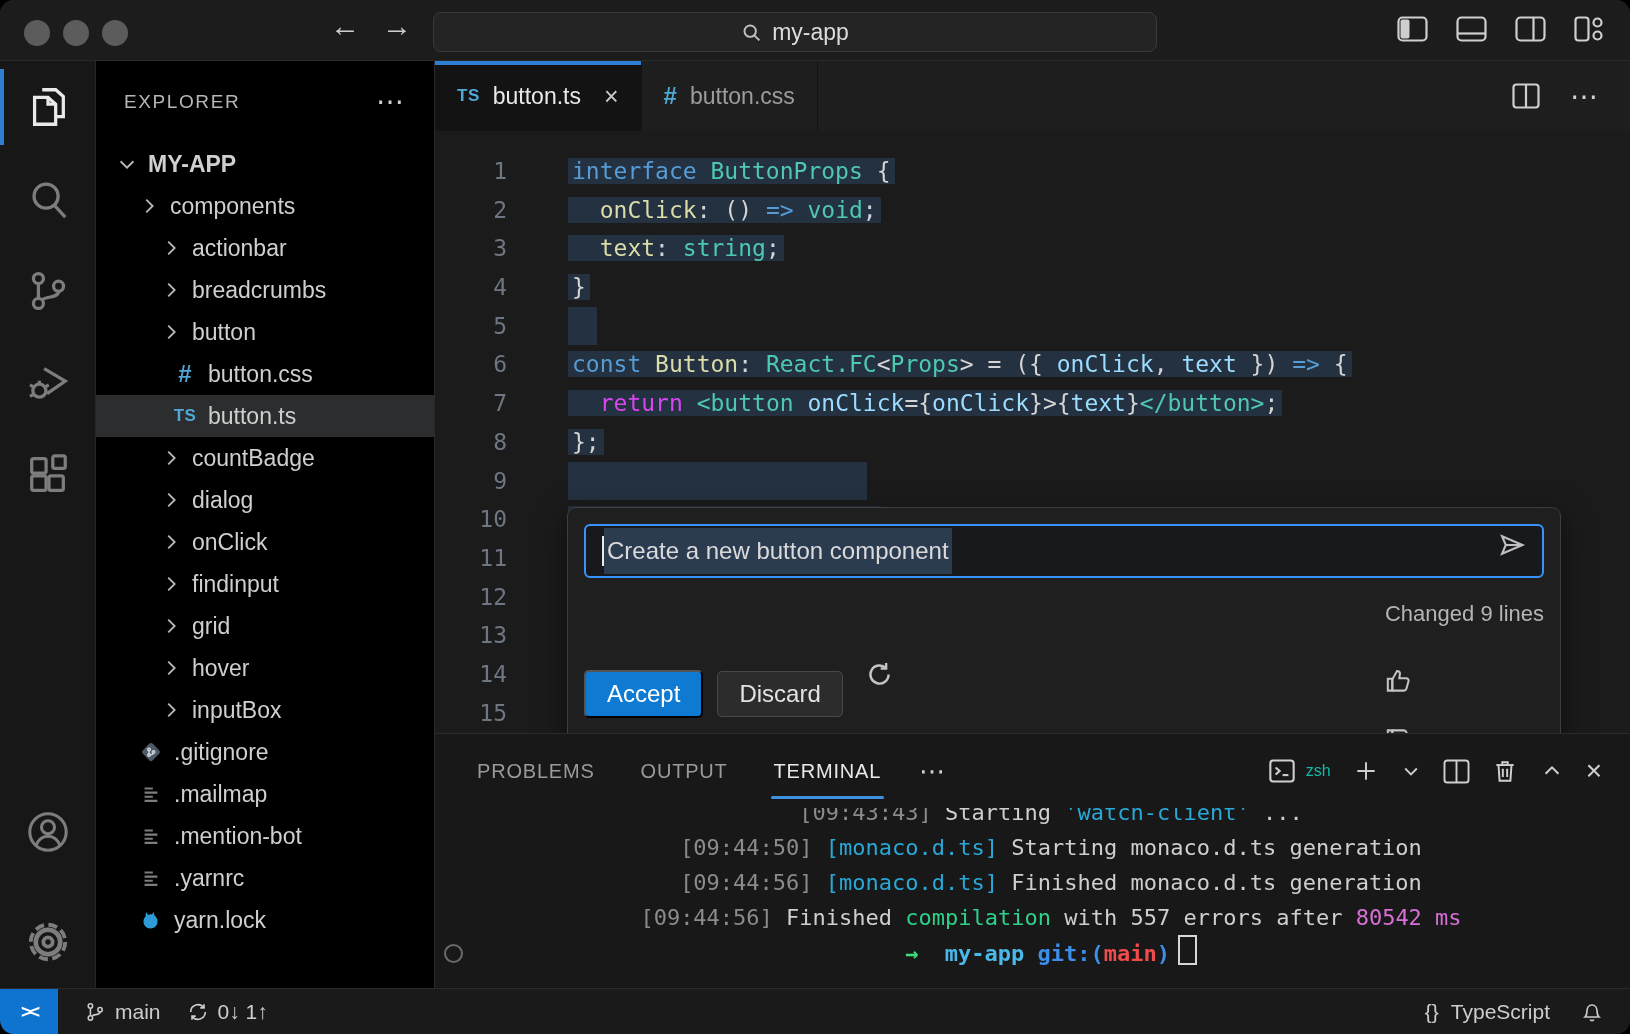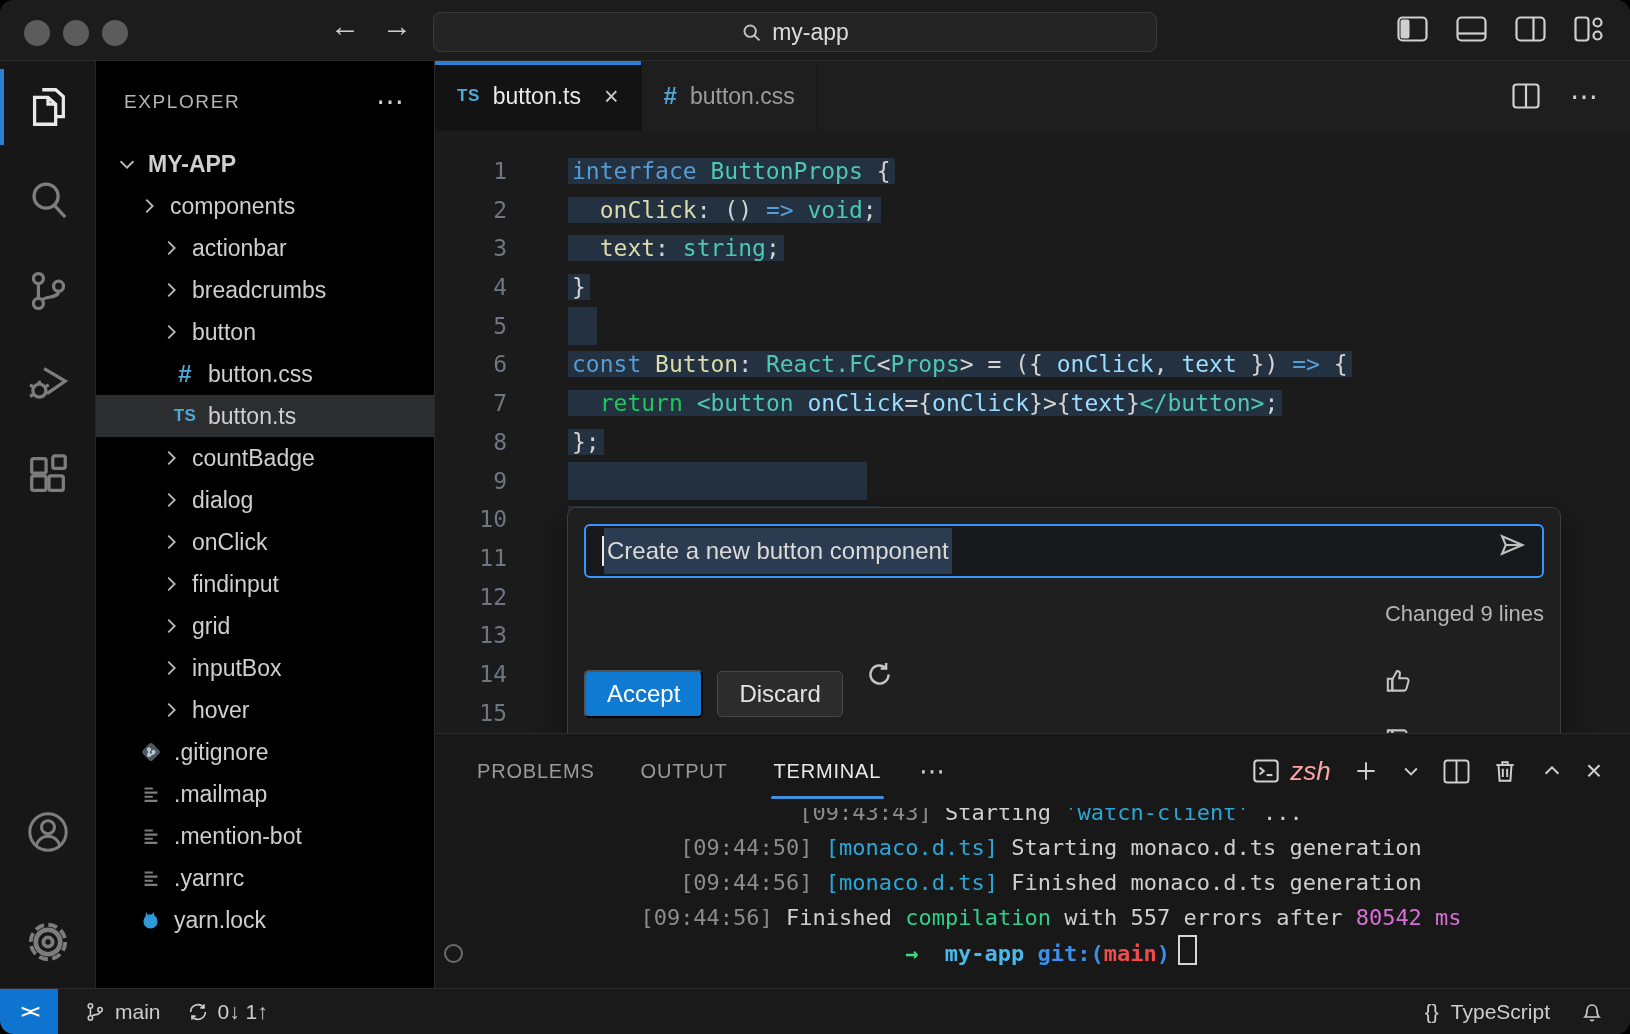--- a/index.html
+++ b/index.html
@@ -50,21 +50,21 @@
   .tab .close{font-size:25px;color:#c9c9c9;margin-left:10px;}
   .ed-actions{margin-left:auto;display:flex;align-items:center;gap:30px;padding-right:30px;color:#cfcfcf;}
 
   
   .editor{position:relative;flex:1;overflow:hidden;font-family:"DejaVu Sans Mono","Liberation Mono",monospace;font-size:23px;line-height:38.7px;}
   .codelines{padding-top:21px;}
   .cl{display:flex;height:38.7px;}
   .ln{width:72px;text-align:right;color:#6e7681;flex:none;}
   .lc{margin-left:65px;white-space:pre;}
   .code-hl{background:#243140;box-shadow:4px 0 0 #243140,-4px 0 0 #243140;}
-  .tk-kw{color:#569cd6}.tk-type{color:#4ec9b0}.tk-fn{color:#dcdcaa}.tk-var{color:#9cdcfe}.tk-ctrl{color:#22c55e}.tk-pl{color:#d4d4d4}
+  .tk-kw{color:#569cd6}.tk-type{color:#4ec9b0}.tk-fn{color:#dcdcaa}.tk-var{color:#9cdcfe}.tk-ctrl{color:#d946ef}.tk-pl{color:#d4d4d4}
 
   
   .inline-chat{position:absolute;left:132px;top:376px;width:960px;background:#1f1f1f;border:1px solid #3e3e3e;border-radius:9px;box-shadow:0 10px 30px rgba(0,0,0,.5);padding:16px;font-family:"Liberation Sans",sans-serif;}
   .ic-input{height:50px;border:2.5px solid #3794ff;border-radius:6px;background:#17191d;display:flex;align-items:center;padding:0 16px;}
   .ic-caret{width:2px;height:30px;background:#e8e8e8;flex:none;}
   .ic-value{font-size:24px;color:#dadada;background:#2c3c50;padding:4px 3px;}
   .ic-send{margin-left:auto;color:#c0c0c0;}
   .ic-row{margin-top:17px;display:flex;align-items:center;}
   .btn{font-size:24px;border-radius:5px;padding:8px 21px;margin-top:39px;}
   .btn-accept{background:#0f7ad1;color:#fff;}
@@ -75,21 +75,21 @@
   .thumb.down svg{transform:rotate(180deg) scaleX(-1);}
 
   
   .panel{height:254px;flex:none;background:#181818;border-top:1px solid #2b2b2b;display:flex;flex-direction:column;text-align:center;}
   .panel-header{height:74px;display:flex;align-items:center;padding-left:42px;flex:none;}
   .ptab{font-size:20px;letter-spacing:.8px;color:#9a9a9a;margin-right:46px;position:relative;}
   .ptab.active{color:#e8e8e8;}
   .ptab.active::after{content:"";position:absolute;left:-3px;right:-3px;bottom:-16px;height:3px;background:#3f90e0;border-radius:2px;}
   .ptab-more{color:#cfcfcf;font-size:26px;letter-spacing:2px;margin-left:-8px;}
   .panel-actions{margin-left:auto;display:flex;align-items:center;gap:22px;padding-right:28px;color:#cfcfcf;}
-  .panel-actions .shell{font-size:26px;color:#fca5a5;margin-left:-12px;font-style:italic;}
+  .panel-actions .shell{font-size:16px;color:#14b8a6;margin-left:-12px;}
   .terminal{flex:1;overflow:hidden;padding-left:37px;font-family:"DejaVu Sans Mono","Liberation Mono",monospace;font-size:22px;line-height:35px;}
   .trow-t{white-space:pre;position:relative;}
   .trow-t:first-child{margin-top:-13px;}
   .tm-dim{color:#8b8b8b}.tm-pl{color:#cfcfcf}.tm-cyan{color:#29a8d8}.tm-green{color:#2ed18a}.tm-mag{color:#d670d6}
   .tm-arrow{color:#3fd97f;font-weight:700}.tm-app{color:#4ab8e8;font-weight:700}.tm-git{color:#3b8eea;font-weight:700}.tm-branch{color:#f14c4c;font-weight:700}
   .t-decor{position:absolute;left:-28px;top:9px;width:15px;height:15px;border:2px solid #6a6a6a;border-radius:50%;}
   .t-cursor{display:inline-block;width:15px;height:26px;border:2px solid #d6d6d6;vertical-align:-4px;margin-left:8px;}
 
   
   .statusbar{height:46px;background:#1a1a1a;border-top:1px solid #2b2b2b;display:flex;align-items:center;color:#cdcdcd;font-size:21px;flex:none;}
@@ -295,29 +295,29 @@
               </svg>
             </span>
             <span class="lbl">grid</span>
           </div>
           <div class="trow" style="padding-left: 62px;">
             <span class="twist">
               <svg width="22" height="22" viewBox="0 0 24 24" fill="none" stroke="#b8b8b8" stroke-width="2">
                 <path d="M9 5l7 7-7 7"></path>
               </svg>
             </span>
+            <span class="lbl">hover</span>
+          </div>
+          <div class="trow" style="padding-left: 62px;">
+            <span class="twist">
+              <svg width="22" height="22" viewBox="0 0 24 24" fill="none" stroke="#b8b8b8" stroke-width="2">
+                <path d="M9 5l7 7-7 7"></path>
+              </svg>
+            </span>
             <span class="lbl">inputBox</span>
-          </div>
-          <div class="trow" style="padding-left: 62px;">
-            <span class="twist">
-              <svg width="22" height="22" viewBox="0 0 24 24" fill="none" stroke="#b8b8b8" stroke-width="2">
-                <path d="M9 5l7 7-7 7"></path>
-              </svg>
-            </span>
-            <span class="lbl">hover</span>
           </div>
           <div class="trow" style="padding-left: 40px;">
             <span class="ficon">
               <svg width="24" height="24" viewBox="0 0 24 24">
                 <rect x="5" y="5" width="14" height="14" rx="2.5" transform="rotate(45 12 12)" fill="#4d5a66"></rect>
                 <g stroke="#cfd8e0" stroke-width="1.4" fill="none">
                   <circle cx="10" cy="9.5" r="1.3"></circle>
                   <circle cx="10" cy="15" r="1.3"></circle>
                   <circle cx="14.5" cy="12" r="1.3"></circle>
                   <path d="M10 10.8v2.9M14.5 13.3c0 1.6-2.5 1-4 1.7"></path>

